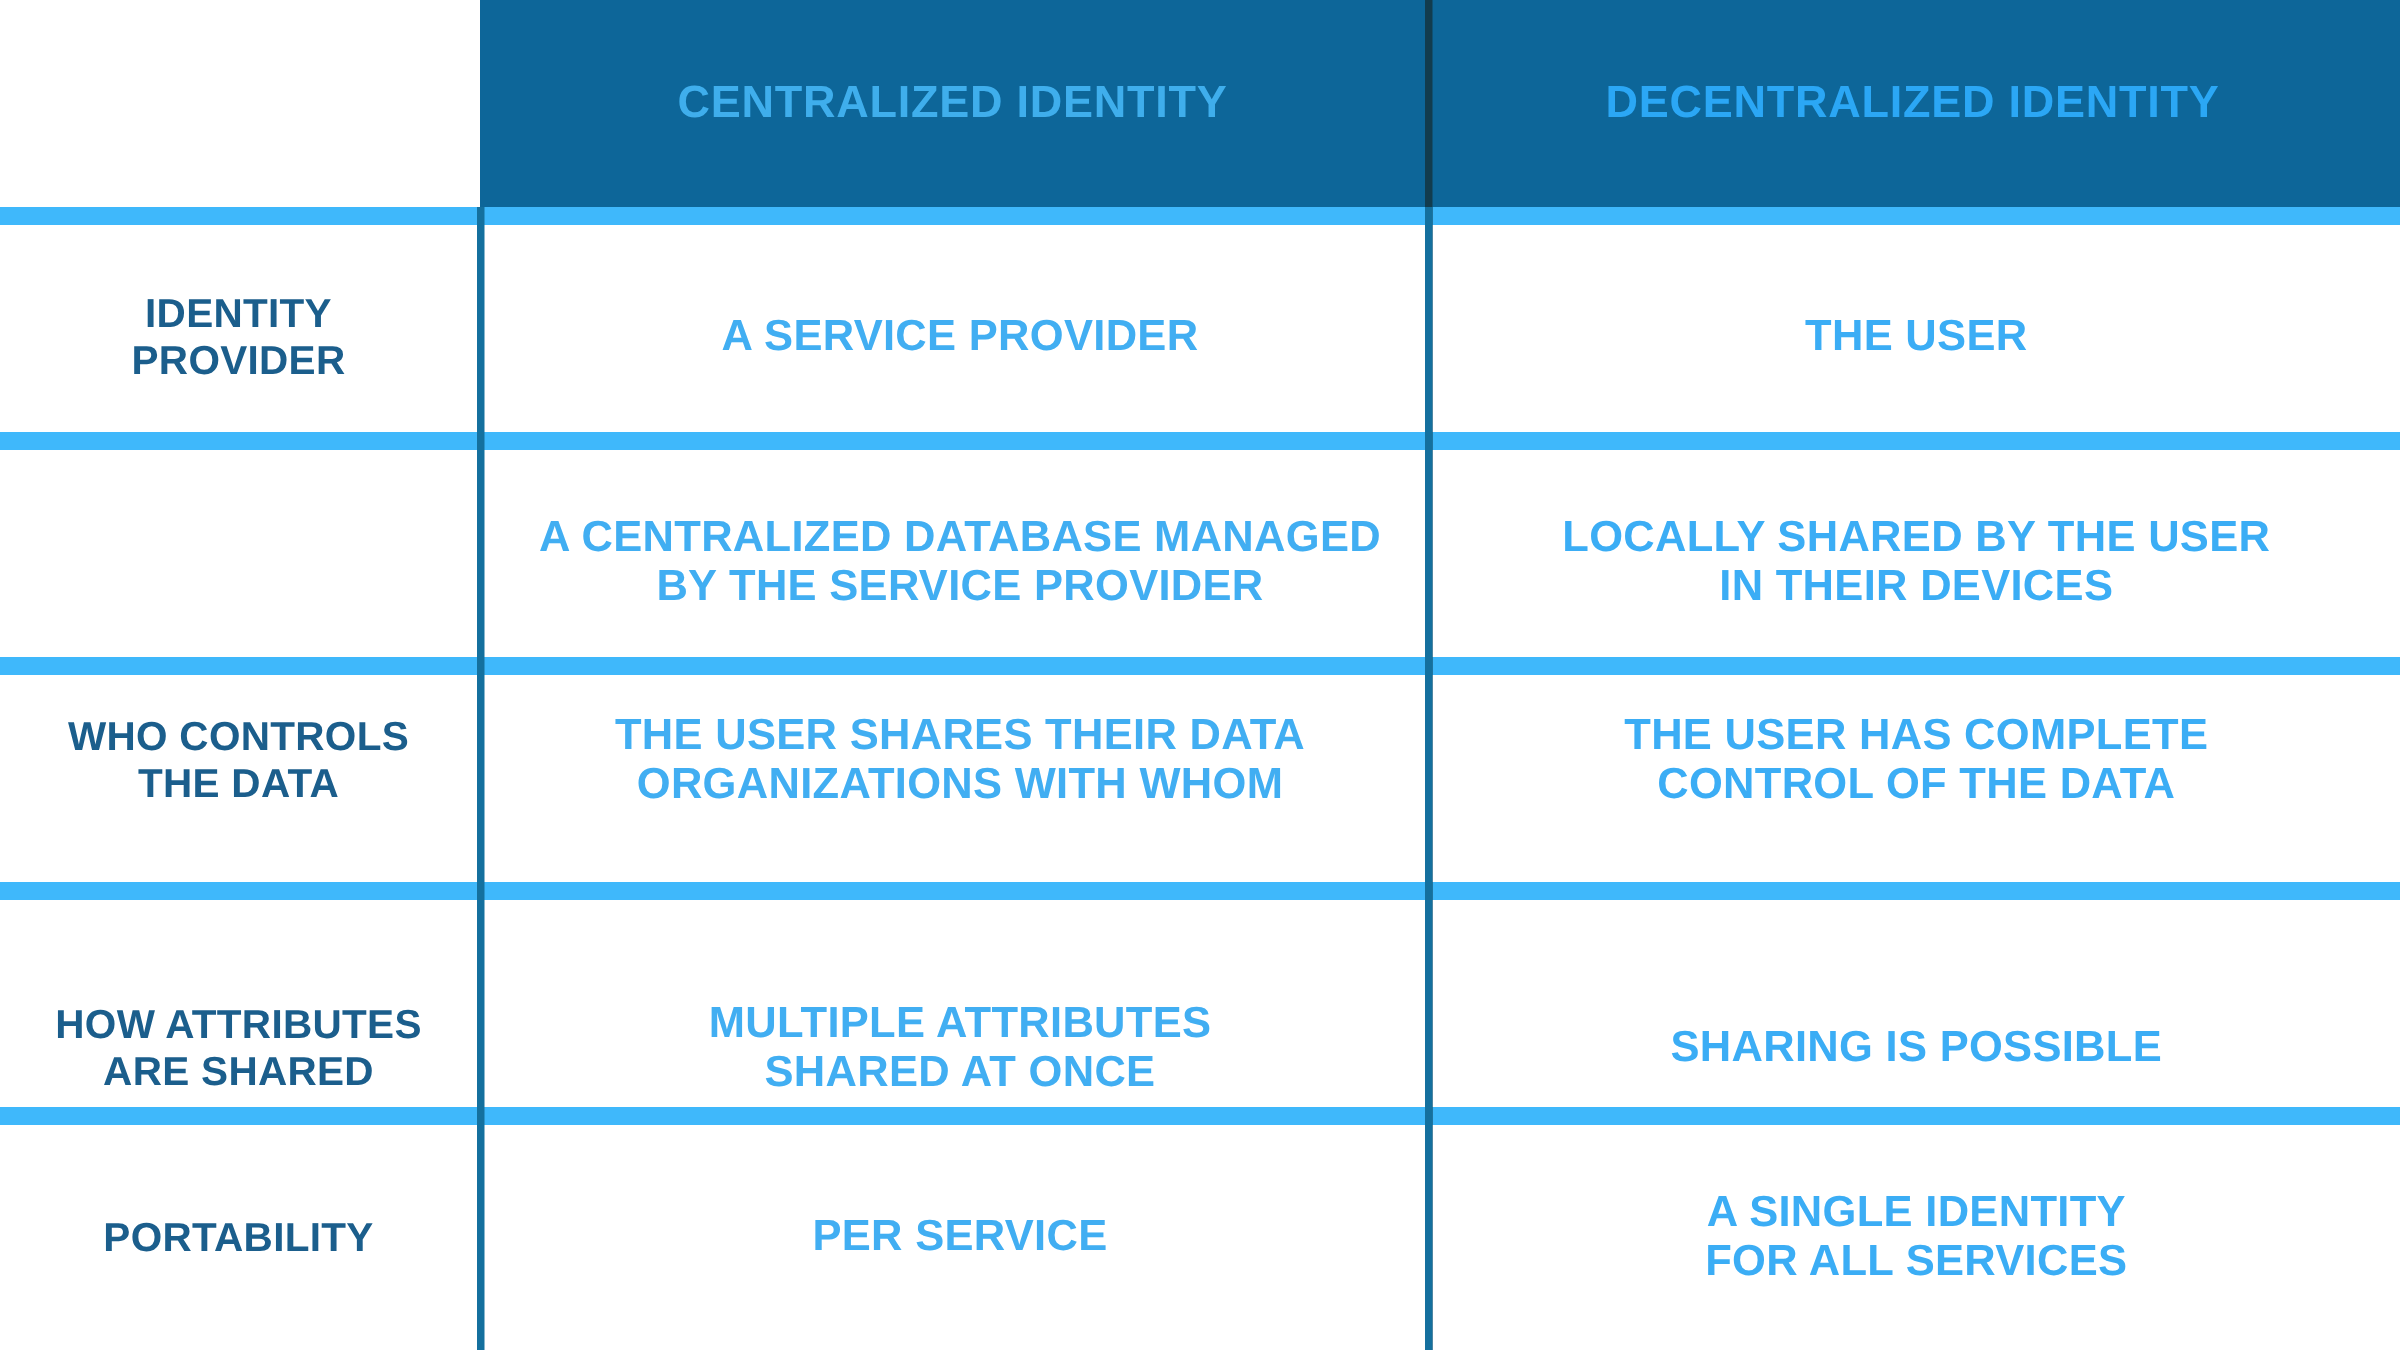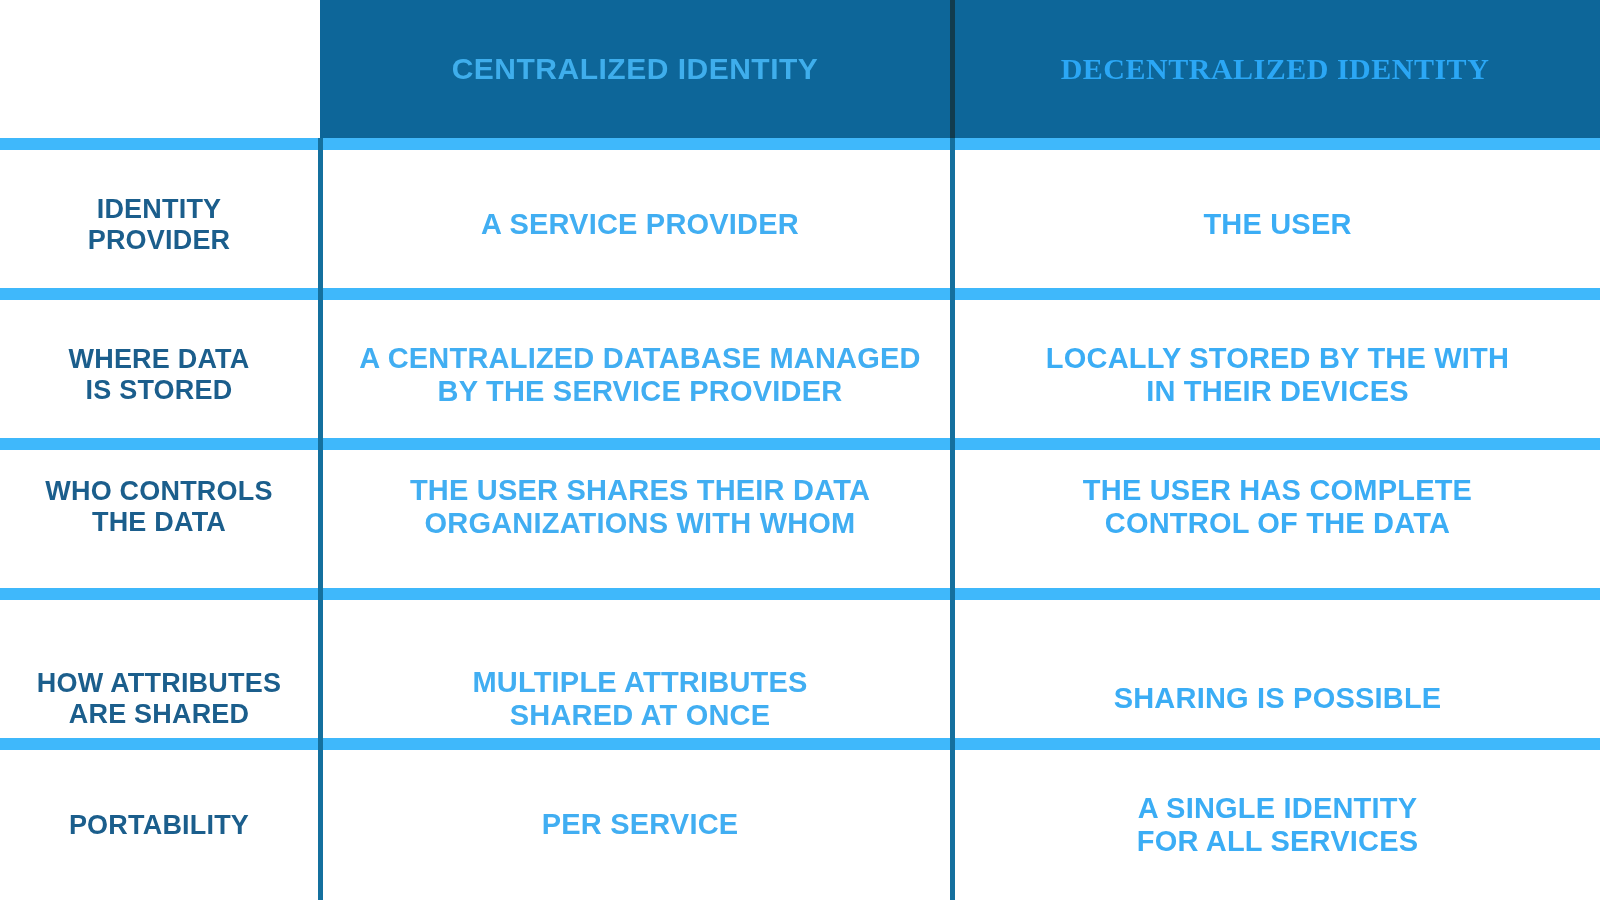--- a/index.html
+++ b/index.html
@@ -53,21 +53,20 @@
   }
   .header-cell.centralized {
     left: 320px;
     width: 630px;
     color: #3FAEEC;
   }
   .header-cell.decentralized {
     left: 950px;
     width: 650px;
     color: #2BA7F5;
-    font-family: Liberation Serif, serif;
   }
 
   
   .sep-bar {
     position: absolute;
     left: 0;
     width: 1600px;
     height: 12px;
     background: #3FB8FB;
   }
@@ -182,35 +181,29 @@
     </div>
     <div class="cell value-right">
       <div>
         <span class="line">THE USER</span>
 
       </div>
     </div>
   </div>
 
   <div class="data-row" style="top:300px;">
-    <div class="cell label">
-      <div>
-        <span class="line">WHERE DATA</span>
-        <span class="line">IS STORED</span>
-      </div>
-    </div>
     <div class="cell value-left">
       <div>
         <span class="line">A CENTRALIZED DATABASE MANAGED</span>
         <span class="line">BY THE SERVICE PROVIDER</span>
       </div>
     </div>
     <div class="cell value-right">
       <div>
-        <span class="line">LOCALLY STORED BY THE WITH</span>
+        <span class="line">LOCALLY SHARED BY THE USER</span>
         <span class="line">IN THEIR DEVICES</span>
       </div>
     </div>
   </div>
 
   <div class="data-row" style="top:432px;">
     <div class="cell label">
       <div>
         <span class="line">WHO CONTROLS</span>
         <span class="line">THE DATA</span>

